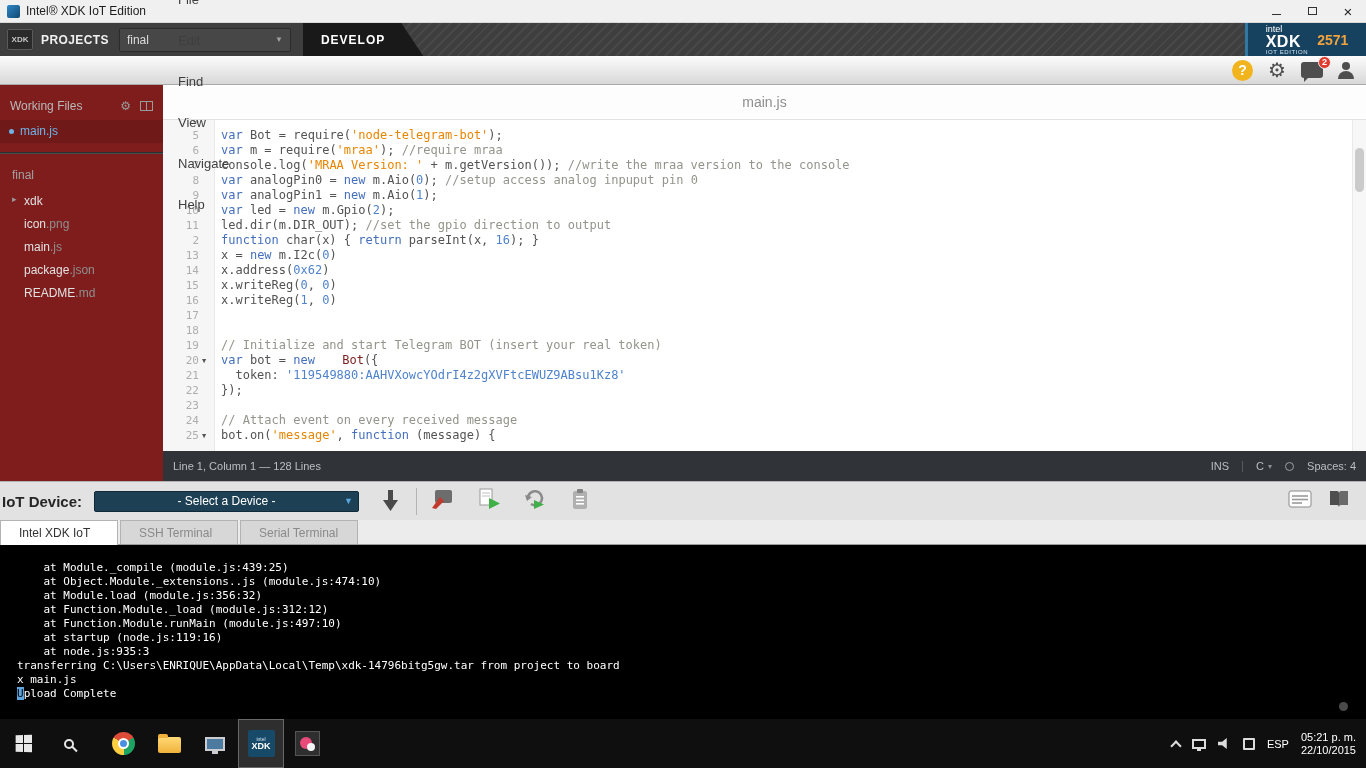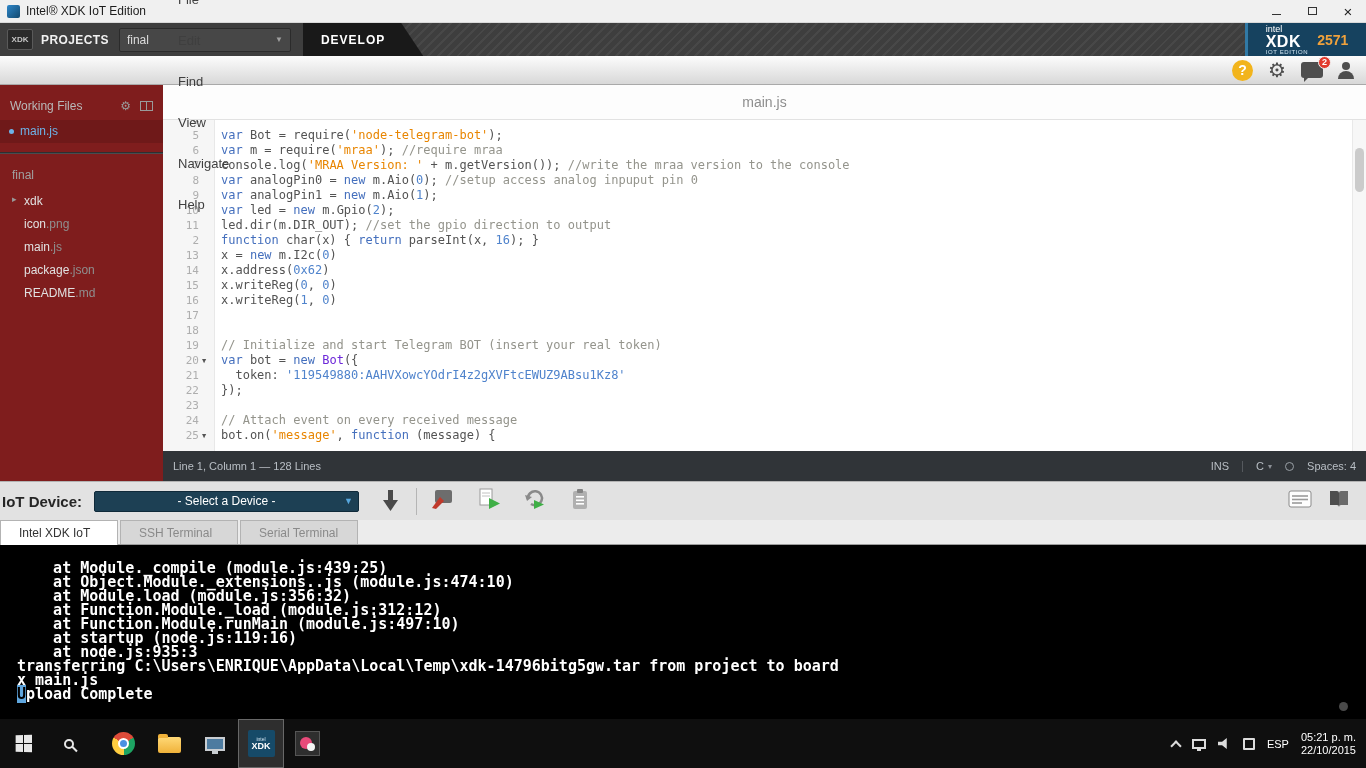--- a/index.html
+++ b/index.html
@@ -73,21 +73,21 @@
   .doc-title { position:absolute; left:0; right:0; text-align:center; font-size:14px; color:#8e8e8e; z-index:1; }
 
   .codearea { flex:1; position:relative; overflow:hidden; background:#fff; font-family:"DejaVu Sans Mono",monospace; font-size:12px; }
   .gutterbg { position:absolute; left:0; top:0; bottom:0; width:52px; background:#f6f6f6; border-right:1px solid #e8e8e8; }
   #code-lines { position:absolute; top:-7px; left:0; right:14px; }
   .cl { display:flex; height:15px; line-height:15px; white-space:pre; }
   .cl .ln { width:36px; flex:none; text-align:right; color:#aeaeae; font-size:11px; }
   .cl .fold { width:16px; flex:none; font-size:7px; color:#555; padding-left:3px; line-height:16px; }
   .cl .code { padding-left:6px; }
   .tk-p { color:#535353; } .tk-k { color:#446fbd; } .tk-s { color:#e88501; }
-  .tk-c { color:#94948c; } .tk-n { color:#4f83cc; } .tk-t { color:#6d28d9; } .tk-s2 { color:#4f83cc; }
+  .tk-c { color:#94948c; } .tk-n { color:#4f83cc; } .tk-t { color:#7f1d1d;margin-left:20px; } .tk-s2 { color:#4f83cc; }
   .vscroll { position:absolute; right:0; top:0; bottom:0; width:14px; background:#f7f7f7; border-left:1px solid #e9e9e9; }
   .vscroll .thumb { position:absolute; top:28px; left:2px; width:9px; height:44px; background:#cbcbcb; border-radius:5px; }
 
   .statusbar { height:30px; background:#303438; color:#b9bfc5; font-size:11px; display:flex; align-items:center;
     justify-content:space-between; padding:0 10px; }
   .st-right { display:flex; align-items:center; gap:13px; }
   .st-sep { width:1px; height:11px; background:#55595e; }
   .st-caret { font-size:8px; color:#8b9096; margin-left:-9px; }
   .lint-circle { width:9px; height:9px; border:1px solid #9aa0a6; border-radius:50%; display:inline-block; }
 
@@ -102,22 +102,22 @@
   .iot-actions { display:flex; align-items:center; gap:22px; }
   .iot-right { margin-left:auto; display:flex; align-items:center; gap:16px; padding-right:16px; }
 
   
   .paneltabs { height:25px; background:#ececec; border-bottom:1px solid #9c9c9c; display:flex; align-items:center; }
   .ptab { height:24px; display:flex; align-items:center; padding:0 18px; font-size:12px; color:#8a8a8a; background:#d7d7d7;
     border:1px solid #b3b3b3; border-bottom:none; margin-right:2px; min-width:118px; }
   .ptab.active { background:#fff; color:#333; height:25px; font-weight:normal; }
 
   
-  .console { height:174px; background:#000; color:#fff; font-family:"DejaVu Sans Mono",monospace; font-size:15px;
-    line-height:14px; padding:16px 0 6px 17px; position:relative;font-weight:bold; }
+  .console { height:174px; background:#000; color:#fff; font-family:"DejaVu Sans Mono",monospace; font-size:11px;
+    line-height:14px; padding:16px 0 6px 17px; position:relative; }
   .con-line { white-space:pre; }
   .cursor { background:#5fa6de; color:#000; }
   .con-scroll-dot { position:absolute; right:18px; bottom:8px; width:9px; height:9px; border-radius:50%; background:#4a4a4a; }
 
   
   .taskbar { height:49px; background:#0f0f0f; display:flex; align-items:center; color:#fff; }
   .tb-left { display:flex; align-items:center; height:100%; }
   .tb-icon { width:46px; height:100%; display:flex; align-items:center; justify-content:center; position:relative; }
   .tb-icon.active { background:rgba(255,255,255,0.13); box-shadow:inset 0 0 0 1px rgba(255,255,255,0.28); }
   .winlogo { display:grid; grid-template-columns:8px 8px; grid-template-rows:8px 8px; gap:1px; transform:perspective(60px) rotateY(-16deg); }

